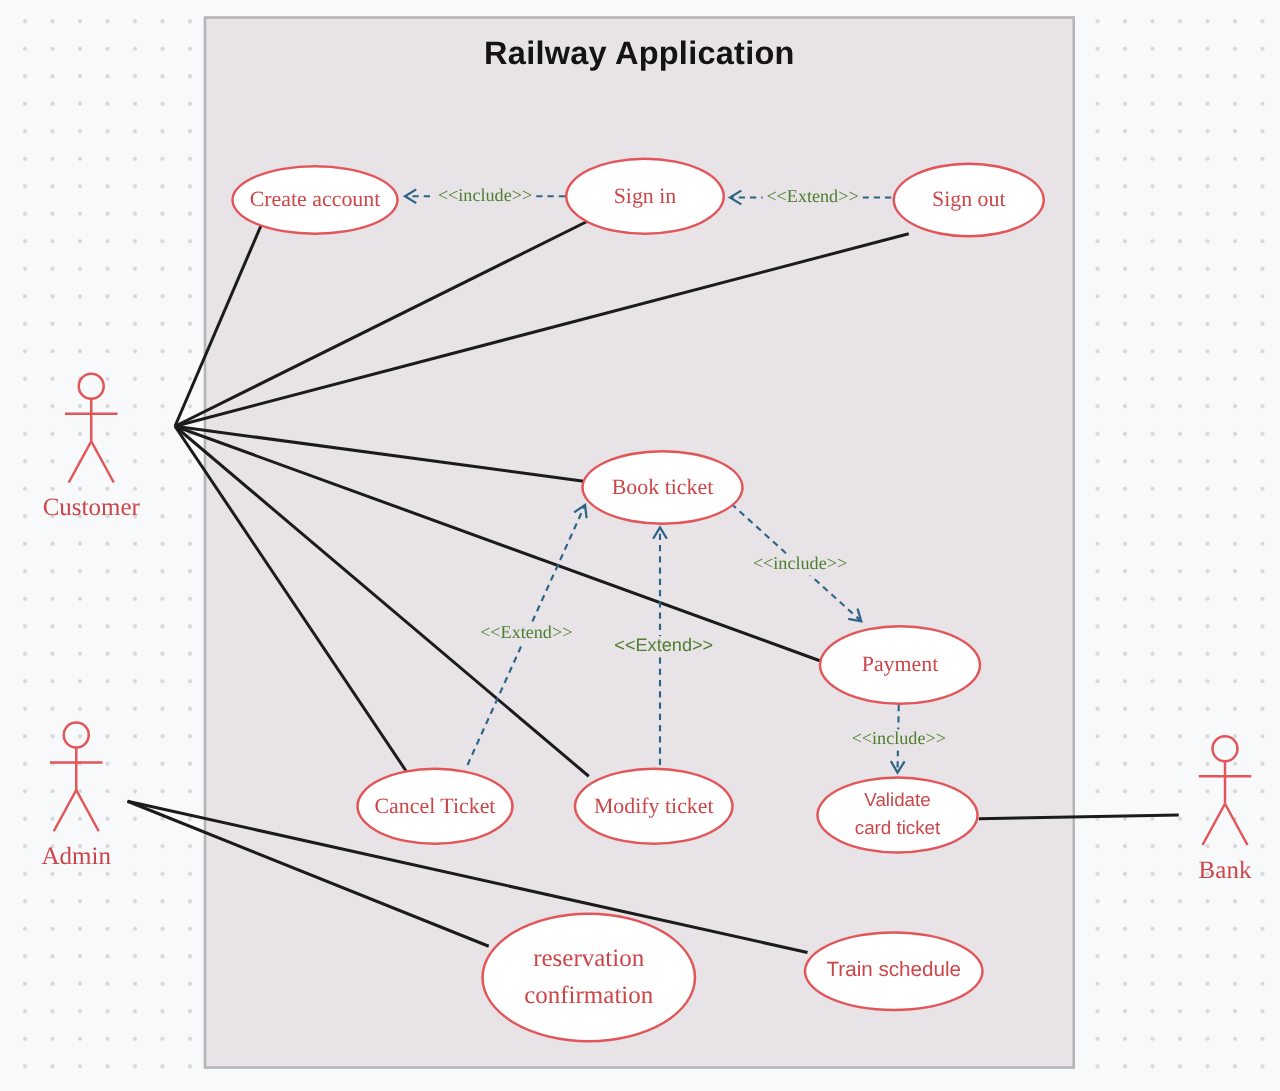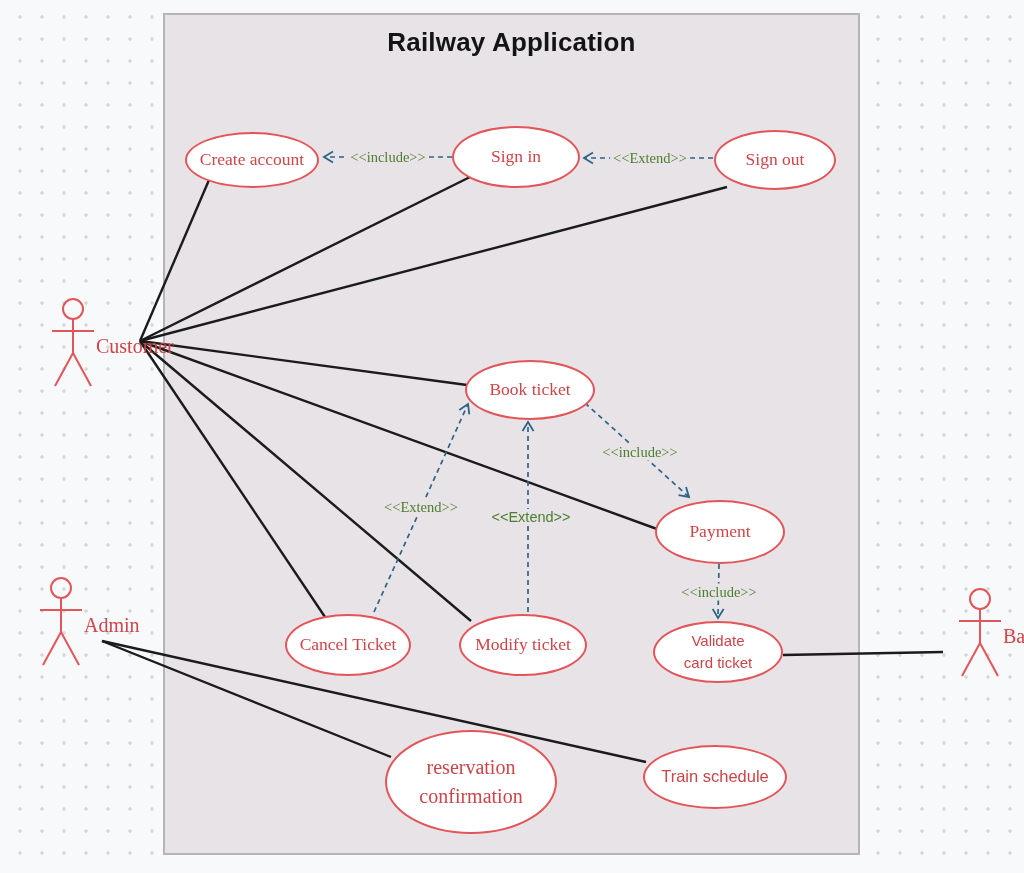--- a/index.html
+++ b/index.html
@@ -38,21 +38,21 @@
   .uc-sans{font-family:"Liberation Sans",sans-serif;font-size:15px;}
   .uc-sans-md{font-family:Liberation Serif, serif;font-size:20px;}
   .uc-sans-lg{font-family:"Liberation Sans",sans-serif;font-size:16.5px;}
   .edge-label{
     position:absolute;transform:translate(-50%,-50%);
     background:var(--frame-bg);color:var(--green);
     white-space:nowrap;padding:0 3px;
   }
   .el-serif{font-family:"Liberation Serif",serif;font-size:14.5px;}
   .el-sans{font-family:"Liberation Sans",sans-serif;font-size:14.5px;}
-  .actor{position:absolute;width:46px;display:flex;flex-direction:row;align-items:center;}
+  .actor{position:absolute;width:46px;display:flex;flex-direction:column;align-items:center;}
   .actor svg{overflow:visible;}
   .actor svg circle,.actor svg line{stroke:var(--red-stroke);stroke-width:2;fill:none;}
   .actor-label{
     margin-top:5px;font-family:"Liberation Serif",serif;font-size:20px;
     color:var(--red-text);white-space:nowrap;
   }
 </style>
 </head>
 <body>
 

